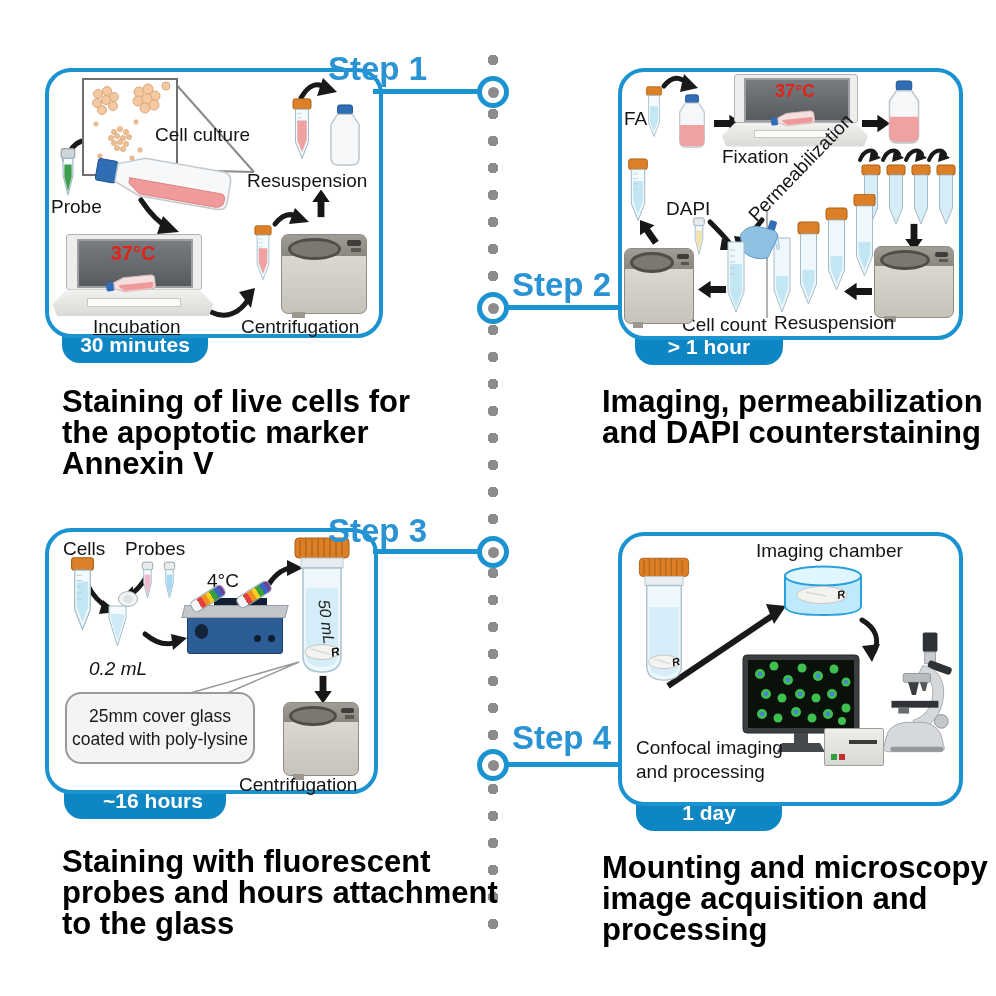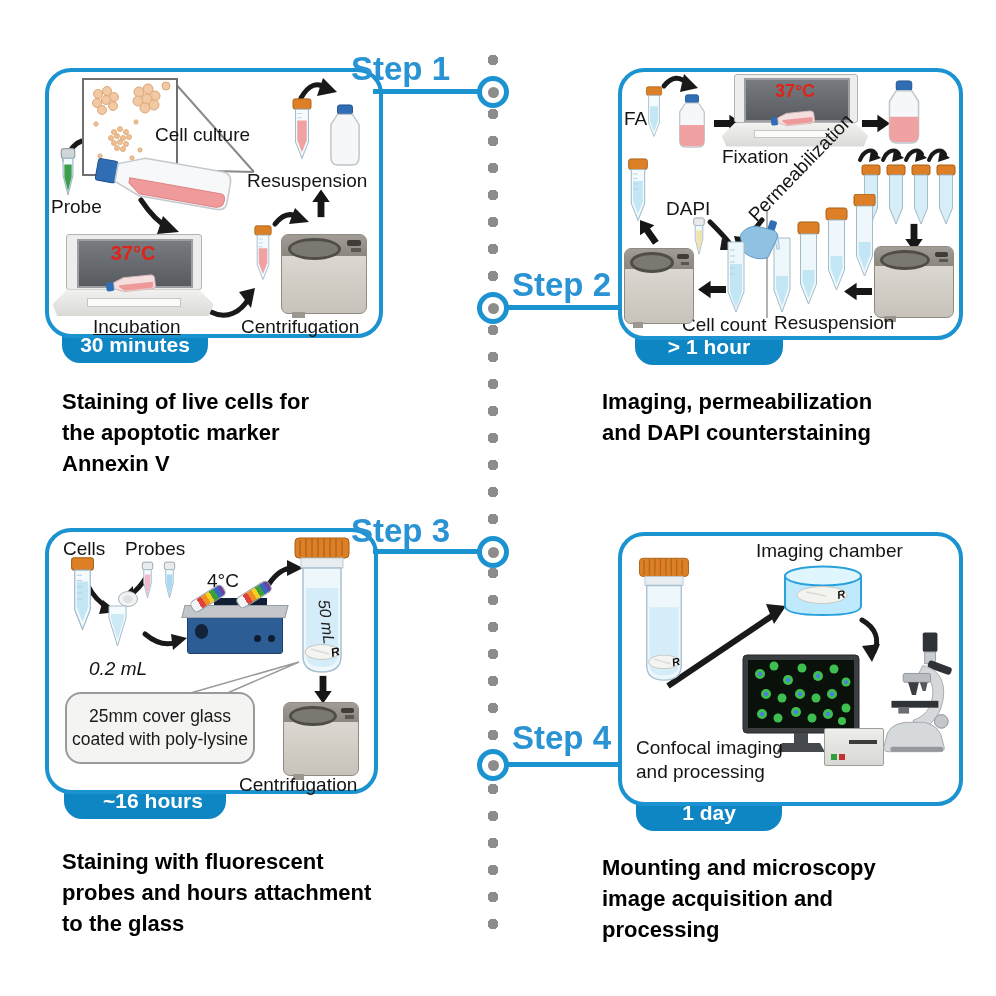--- a/index.html
+++ b/index.html
@@ -8,26 +8,26 @@
   .abs{position:absolute;}
   
   .dotline{position:absolute;left:487px;top:52px;width:12px;height:894px;
     background-image:radial-gradient(circle 5.5px at 6px 8px,#8c8c8c 97%,transparent 100%);
     background-size:12px 27px;}
   .marker{position:absolute;width:22px;height:22px;border:5px solid #1b93d0;border-radius:50%;
     background:#fff;display:flex;align-items:center;justify-content:center;z-index:3;}
   .marker .mdot{width:11px;height:11px;border-radius:50%;background:#8c8c8c;}
   .conn{position:absolute;height:5px;background:#1b93d0;z-index:2;}
   .step-label{position:absolute;font-size:33px;font-weight:bold;color:#2a93d4;white-space:nowrap;z-index:3;}
-  .sl-right{text-align:center;width:145px;}
+  .sl-right{text-align:left;width:145px;}
   
   .panel{position:absolute;background:#fff;border:4px solid #1b93d0;border-radius:26px;z-index:1;}
   .badge{position:absolute;background:#0f86c4;color:#fff;font-weight:bold;font-size:21px;
     display:flex;align-items:center;justify-content:center;border-radius:10px 10px 18px 18px;z-index:0;}
-  .caption{position:absolute;font-size:22px;font-weight:bold;color:#000;line-height:31px;}
+  .caption{position:absolute;font-size:31px;font-weight:bold;color:#000;line-height:31px;}
   .lbl{position:absolute;font-size:19px;color:#141414;white-space:nowrap;}
   .layer{position:absolute;left:0;top:0;pointer-events:none;}
   .layer path.arr{stroke:#191919;stroke-width:5;fill:none;stroke-linecap:round;}
   .layer polygon{fill:#191919;}
   .layer path.thin{stroke:#8a8a8a;stroke-width:2;fill:none;}
   
   .ba{position:absolute;width:28px;height:19px;background:#161616;
     clip-path:polygon(0 32%,55% 32%,55% 4%,100% 50%,55% 96%,55% 68%,0 68%);}
   
   .inc{position:absolute;}

